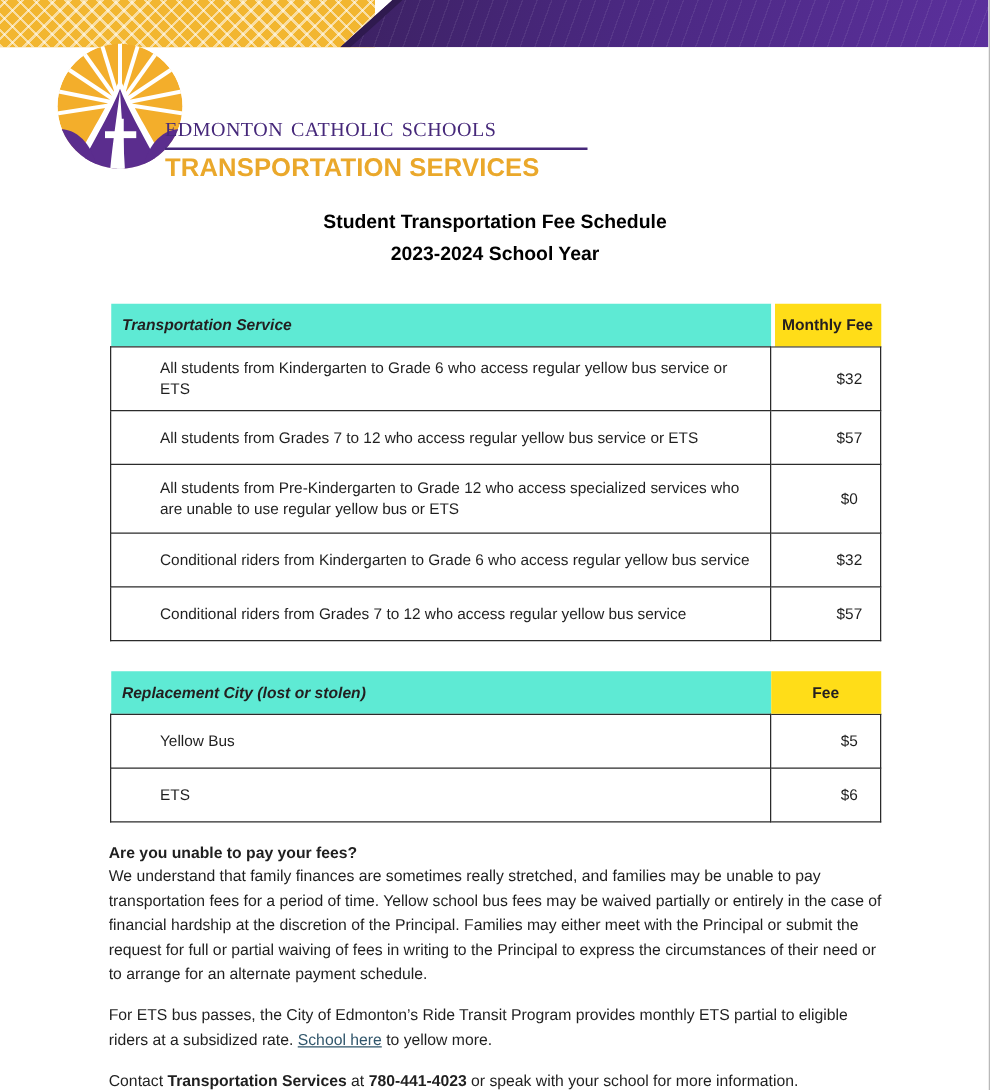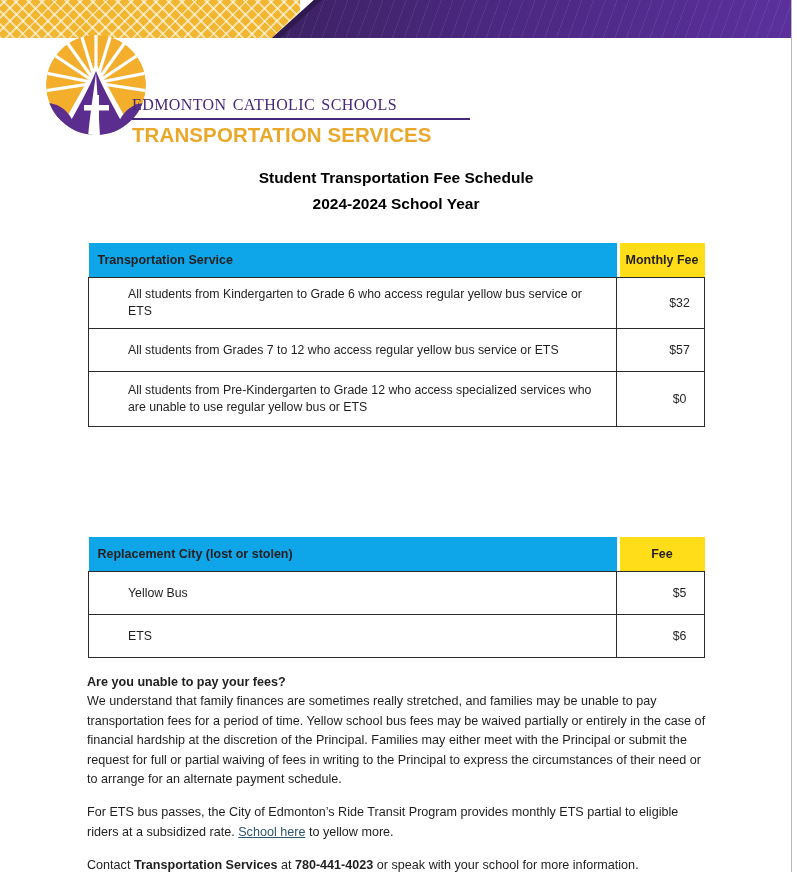--- a/index.html
+++ b/index.html
@@ -153,23 +153,24 @@
   }
   .hdr-inner {
     height: 34px;
     display: flex;
     align-items: center;
     font-weight: bold;
     font-size: 12.5px;
     color: #231f20;
   }
   .hdr-desc {
-    background: #0ea5e9;
+    background: #5eead4;
     padding-left: 9px;
     justify-content: flex-start;
+    font-style: italic;
   }
   .hdr-fee {
     background: #ffdd18;
     justify-content: center;
   }
   .hdr-spacer { width: 3px; background: #ffffff; }
 
   .fee-table tbody td {
     font-size: 12.3px;
     line-height: 17px;
@@ -259,21 +260,21 @@
 
     <div id="brand-text">
       <div id="brand-line1">Edmonton Catholic Schools</div>
       <div id="brand-rule"></div>
       <div id="brand-line2">TRANSPORTATION SERVICES</div>
     </div>
   </div>
 
   <div id="doc-title">
     <div>Student Transportation Fee Schedule</div>
-    <div>2024-2024 School Year</div>
+    <div>2023-2024 School Year</div>
   </div>
 
   <table class="fee-table" id="table-fees">
     <colgroup>
         <col class="c-desc">
         <col class="c-fee">
       </colgroup>
     <thead>
       <tr>
         <th>
@@ -293,35 +294,43 @@
         <td class="c-fee-cell">$32</td>
       </tr>
       <tr class="row-1line">
         <td class="c-desc-cell">All students from Grades 7 to 12 who access regular yellow bus service or ETS</td>
         <td class="c-fee-cell">$57</td>
       </tr>
       <tr class="row-2line">
         <td class="c-desc-cell">All students from Pre-Kindergarten to Grade 12 who access specialized services who are unable to use regular yellow bus or ETS</td>
         <td class="c-fee-cell">$0</td>
       </tr>
+      <tr class="row-1line">
+        <td class="c-desc-cell">Conditional riders from Kindergarten to Grade 6 who access regular yellow bus service</td>
+        <td class="c-fee-cell">$32</td>
+      </tr>
+      <tr class="row-1line">
+        <td class="c-desc-cell">Conditional riders from Grades 7 to 12 who access regular yellow bus service</td>
+        <td class="c-fee-cell">$57</td>
+      </tr>
     </tbody>
   </table>
 
   <table class="fee-table" id="table-replacement">
     <colgroup>
         <col class="c-desc">
         <col class="c-fee">
       </colgroup>
     <thead>
       <tr>
         <th>
           <div class="hdr-inner hdr-desc">Replacement City (lost or stolen)</div>
         </th>
         <th>
-          <div style="display:flex;height:34px;">
+          <div style="display:flex;height:34px;flex-direction:column;">
             <div class="hdr-spacer"></div>
             <div class="hdr-inner hdr-fee" style="flex:1;">Fee</div>
           </div>
         </th>
       </tr>
     </thead>
     <tbody>
       <tr class="row-1line">
         <td class="c-desc-cell">Yellow Bus</td>
         <td class="c-fee-cell">$5</td>

